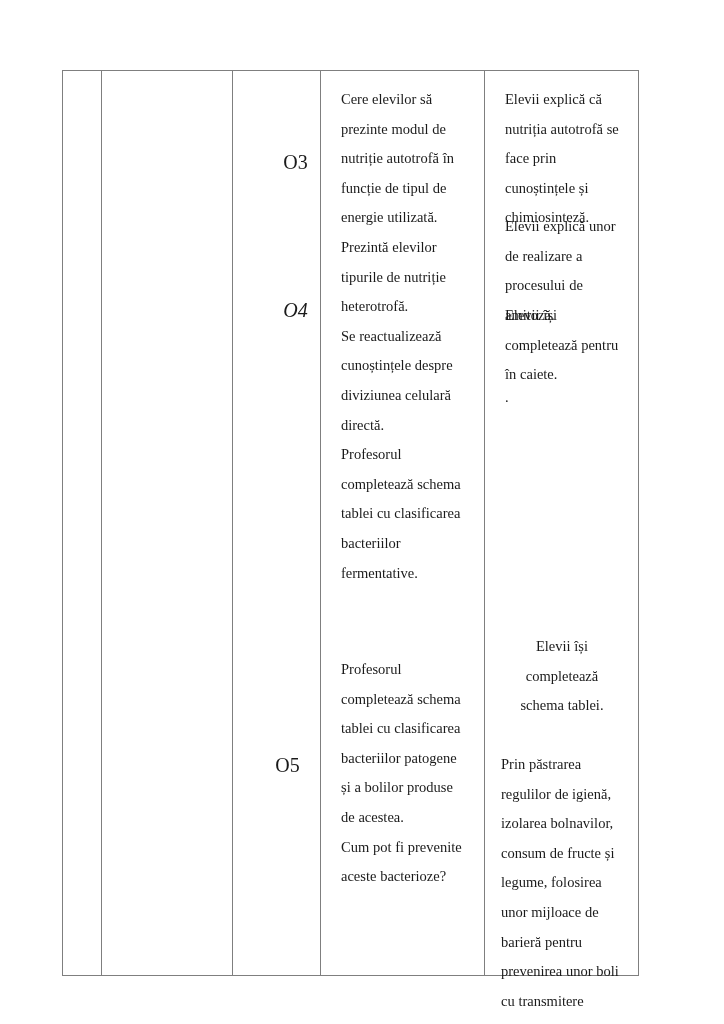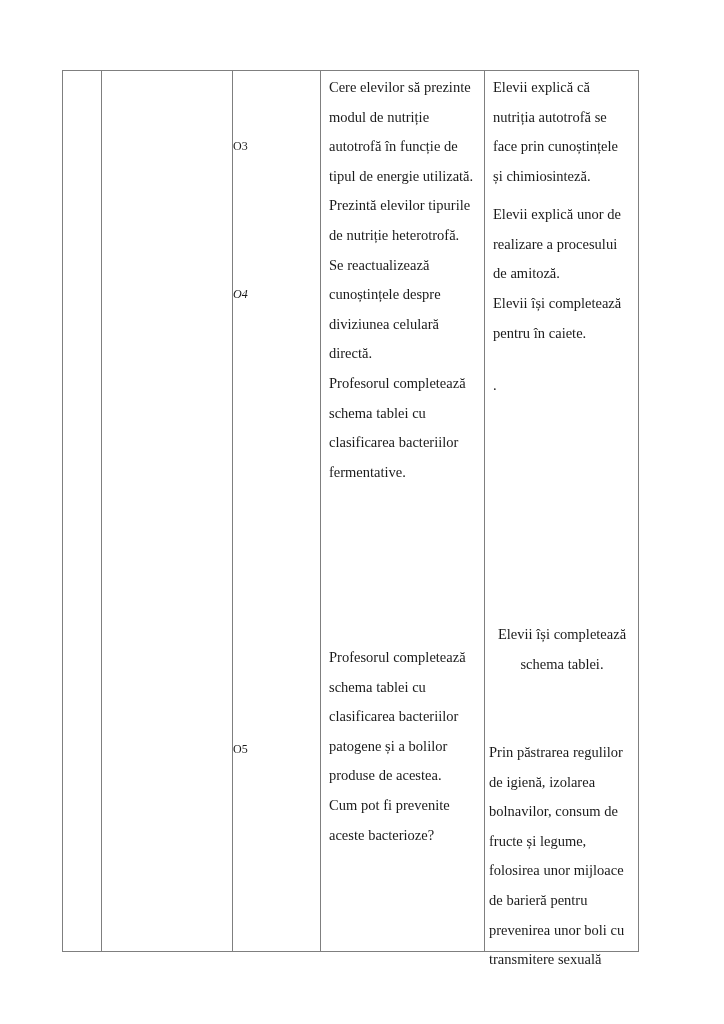--- a/index.html
+++ b/index.html
@@ -31,34 +31,34 @@
     top: 70px;
     width: 576px;
     height: 882px;
     border-collapse: collapse;
     table-layout: fixed;
   }
 
   .doc-table td {
     border: 1px solid #7f7f7f;
     vertical-align: top;
-    padding: 0;
+    padding: 12px;
     background: #ffffff;
   }
 
   
   col.c1 { width: 39px; }
   col.c2 { width: 131px; }
   col.c3 { width: 88px; }
   col.c4 { width: 164px; }
   col.c5 { width: 154px; }
 
   .obj-label {
-    text-align: left;
-    font-size: 12px;
+    text-align: right;
+    font-size: 20px;
     line-height: 1.0;
     letter-spacing: 0.2px;
   }
 
   .obj-o3 { position: absolute; left: 0; right: 0; top: 69px; }
   .obj-o4 { position: absolute; left: 0; right: 0; top: 217px; font-style: italic; }
   .obj-o5 { position: absolute; left: 0; right: 8px; top: 672px; }
 
   .col3-inner { position: relative; height: 880px; }
 

